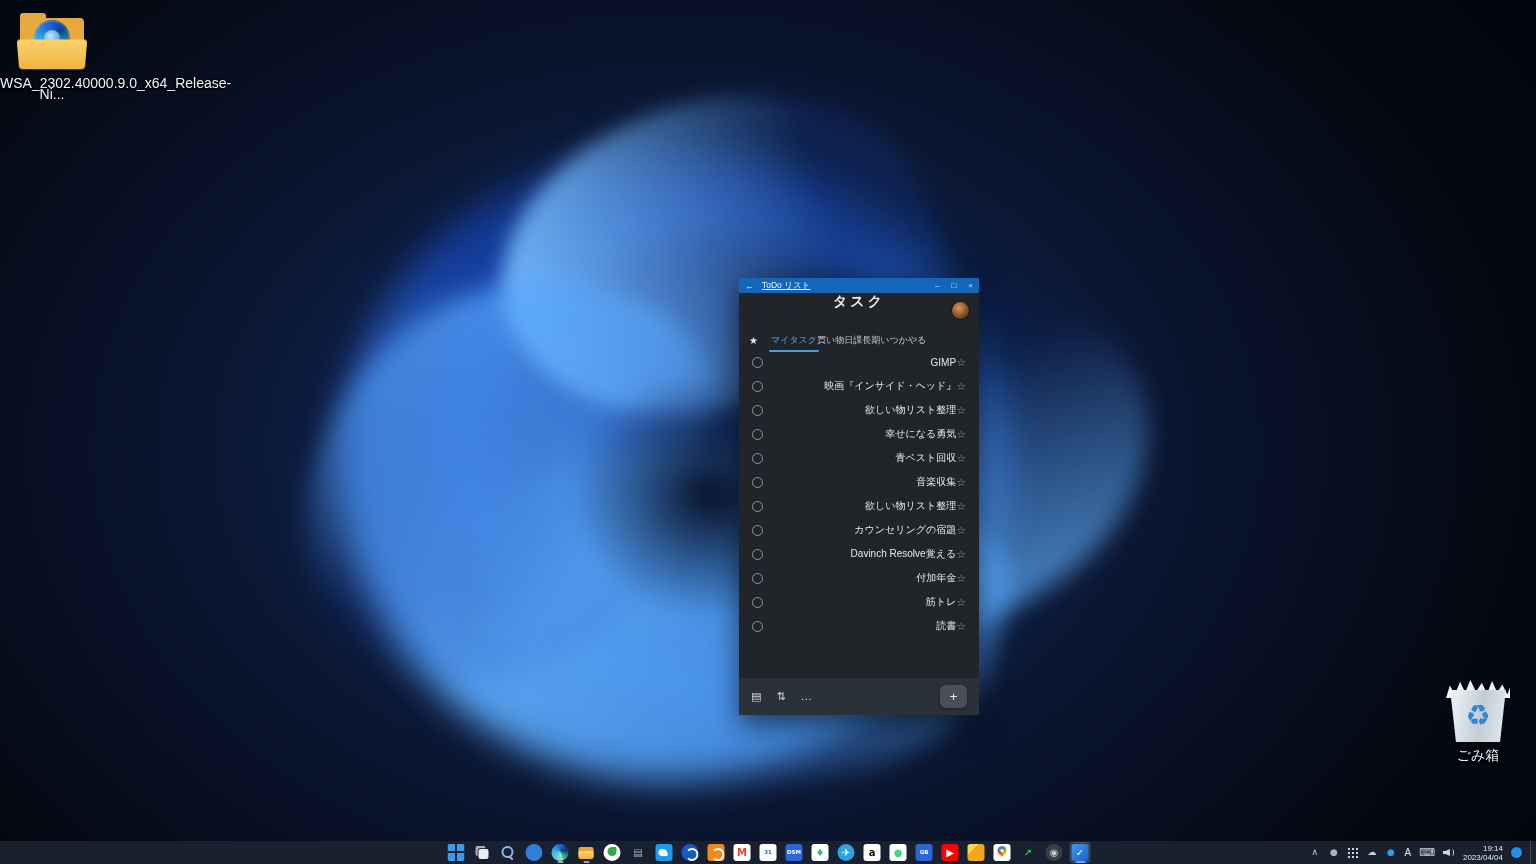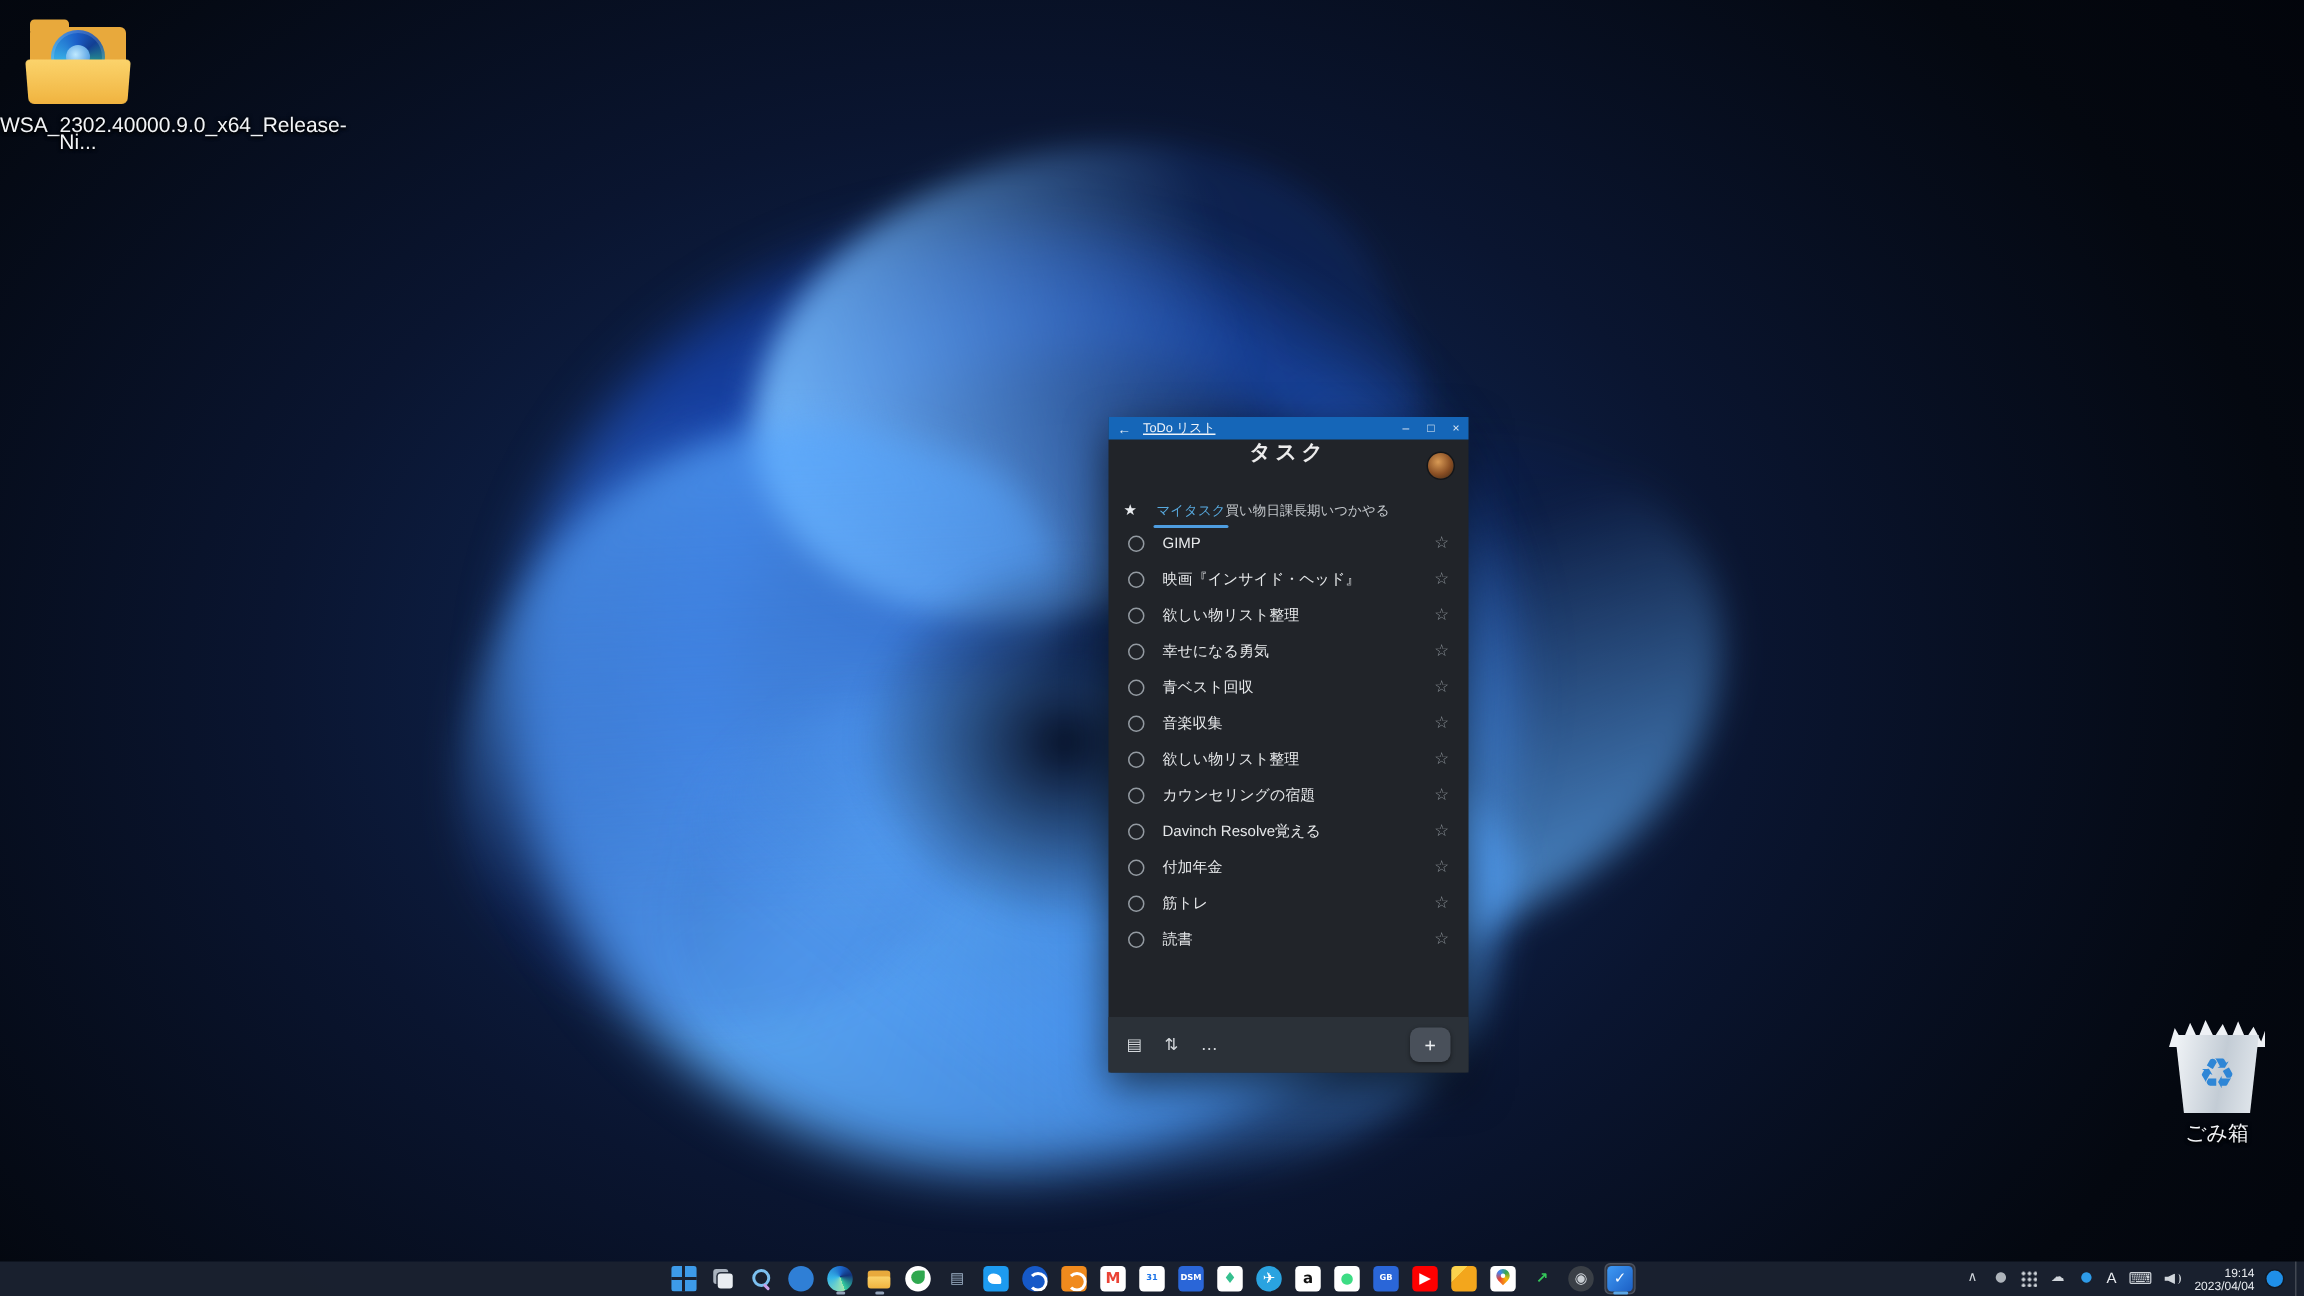--- a/index.html
+++ b/index.html
@@ -68,21 +68,21 @@
   .tw-header { height:37px; position:relative; flex:0 0 auto; }
   .tw-header h1 { text-align:center; font-size:14px; font-weight:700; color:#ececec; letter-spacing:3px; padding-top:0; }
   .tw-avatar { position:absolute; right:10px; top:9px; width:17px; height:17px; border-radius:50%;
     background:radial-gradient(circle at 40% 35%, #d89a55, #8a4f24 55%, #3a2412); box-shadow:0 0 0 1px rgba(0,0,0,.4); }
   .tw-tabs { height:20px; display:flex; align-items:center; padding:0 10px; gap:13px; flex:0 0 auto; position:relative; }
   .tw-tabs .fav { font-size:10px; color:#e8ebee; cursor:pointer; }
   .tw-tab { font-size:9px; color:#c3c7cb; cursor:pointer; position:relative; white-space:nowrap; }
   .tw-tab.active { color:#58aadf; }
   .tw-tab.active::after { content:""; position:absolute; left:-2px; right:-2px; bottom:-5px; height:2px; border-radius:2px; background:#4e9de0; }
   .tw-list { flex:0 0 auto; }
-  .tw-row { height:24px; display:flex; align-items:center; padding:0 13px; cursor:default; }
+  .tw-row { height:24px; display:flex; align-items:center; padding:0 13px; cursor:default;text-align:right; }
   .tw-check { width:11px; height:11px; border:1px solid #939aa1; border-radius:50%; flex:0 0 auto; cursor:pointer; }
   .tw-task-title { font-size:10px; color:#e6e8ea; margin-left:12px; flex:1; white-space:nowrap; overflow:hidden; }
   .tw-star { font-size:11px; color:#8b9298; cursor:pointer; line-height:1; }
   .tw-completed { height:27px; display:flex; align-items:center; padding:0 14px; flex:0 0 auto; cursor:pointer; }
   .tw-completed .clabel { font-size:10px; color:#dde0e3; flex:1; }
   .tw-completed .chev { font-size:9px; color:#c8cdd2; }
   .tw-spacer { flex:1; }
   .tw-toolbar { height:37px; background:#2b3138; display:flex; align-items:center; padding:0 12px; gap:15px; flex:0 0 auto; }
   .tw-toolbar .tool { font-size:11px; color:#d3d7db; cursor:pointer; line-height:1; font-family:"DejaVu Sans",sans-serif; }
   .tw-add { margin-left:auto; width:27px; height:23px; border-radius:6px; background:#49505a; color:#eef1f4;

